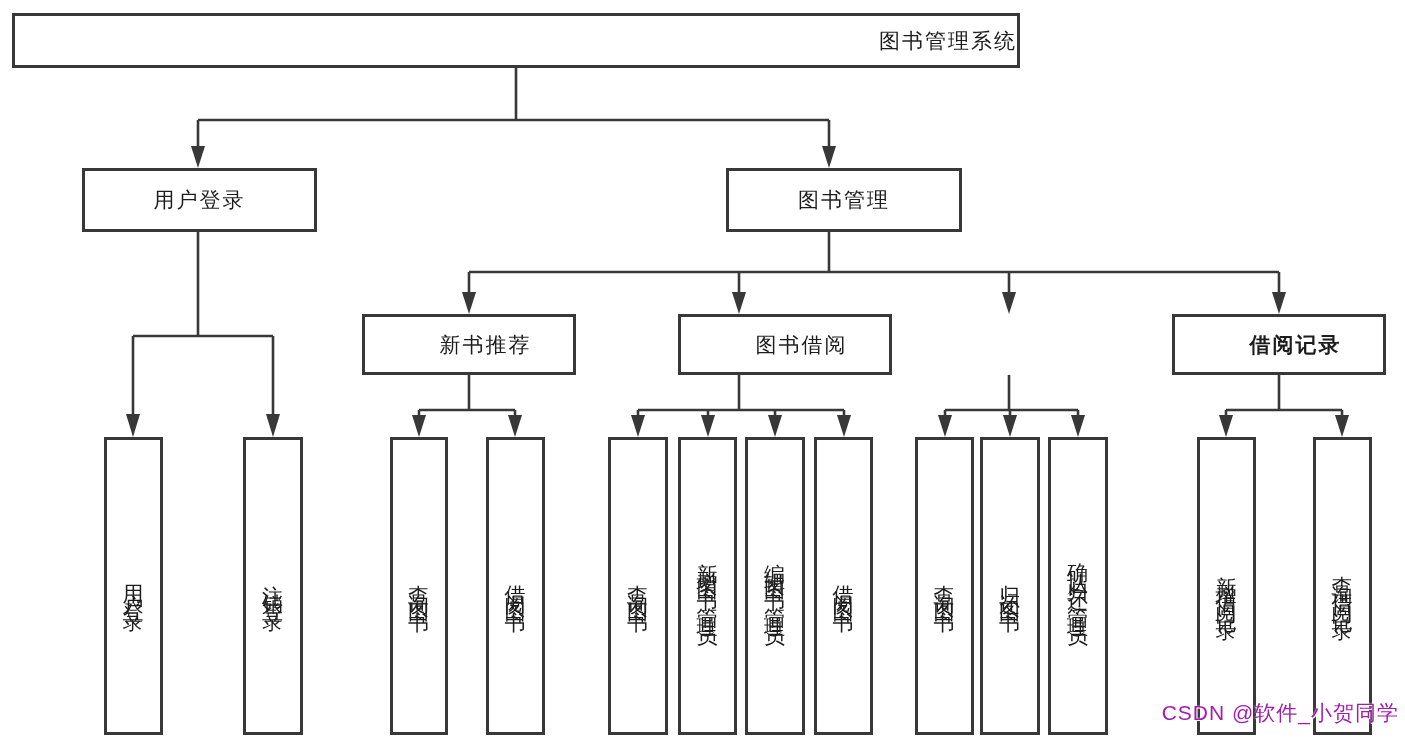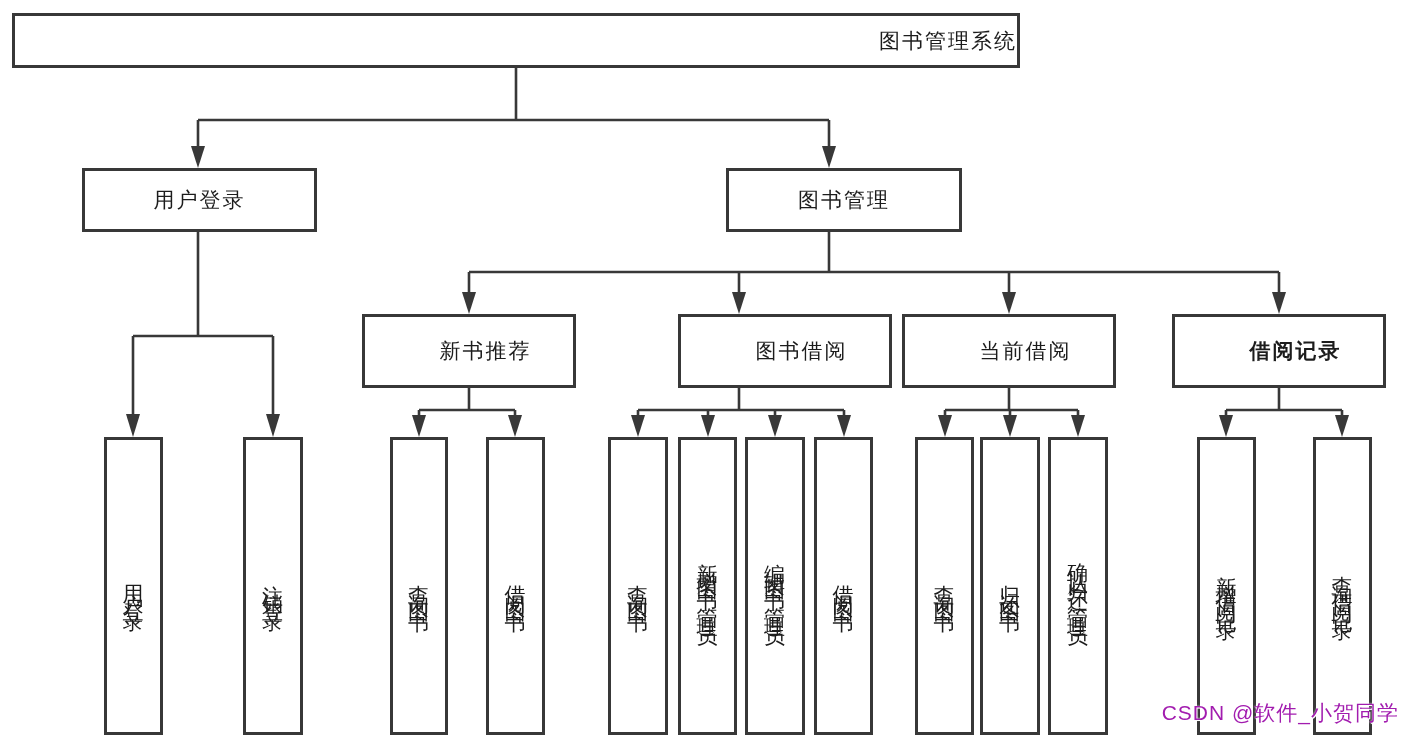--- a/index.html
+++ b/index.html
@@ -43,21 +43,21 @@
     letter-spacing: 9px;
     line-height: 1.0;
     white-space: nowrap;
   }
   
   .n-root   { left: 12px;   top: 13px;  width: 1008px; height: 55px; justify-content: flex-end; }
   
   .n-l2-a   { left: 82px;   top: 168px; width: 235px;  height: 64px; }
   .n-l2-b   { left: 711px;  top: 168px; width: 236px;  height: 64px; margin-left: 15px; }
   
-  .n-l3     { top: 314px; height: 74px; width: 214px; padding-left: 33px; }
+  .n-l3     { top: 314px; height: 61px; width: 214px; padding-left: 33px; }
   .n-l3-a   { left: 362px; }
   .n-l3-b   { left: 632px; margin-left: 46px; }
   .n-l3-c   { left: 902px; }
   .n-l3-d   { left: 1172px; font-weight: bold; }
   
   .leaf     { top: 437px; height: 298px; }
   .lf-1  { left: 104px;  width: 59px; }
   .lf-2  { left: 243px;  width: 60px; }
   .lf-3  { left: 390px;  width: 58px; }
   .lf-4  { left: 486px;  width: 59px; }
@@ -174,23 +174,20 @@
   <div class="node n-l2-b">
     <span class="h-label">图书管理</span>
   </div>
 
   <div class="node n-l3 n-l3-a">
     <span class="h-label">新书推荐</span>
   </div>
   <div class="node n-l3 n-l3-b">
     <span class="h-label">图书借阅</span>
   </div>
-  <div class="node n-l3 n-l3-c">
-    <span class="h-label">当前借阅</span>
-  </div>
   <div class="node n-l3 n-l3-d">
     <span class="h-label">借阅记录</span>
   </div>
 
   <div class="node leaf lf-1">
     <span class="v-label">用户登录</span>
   </div>
   <div class="node leaf lf-2">
     <span class="v-label">注销登录</span>
   </div>

